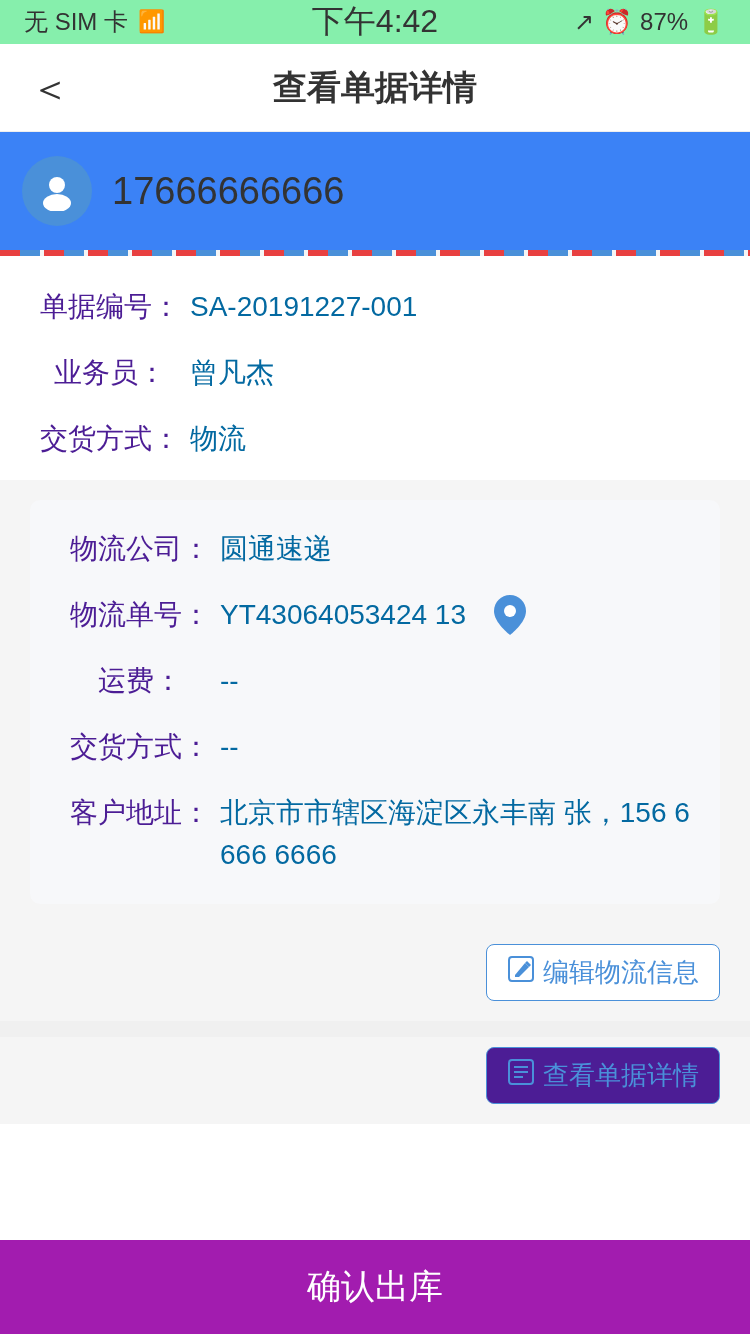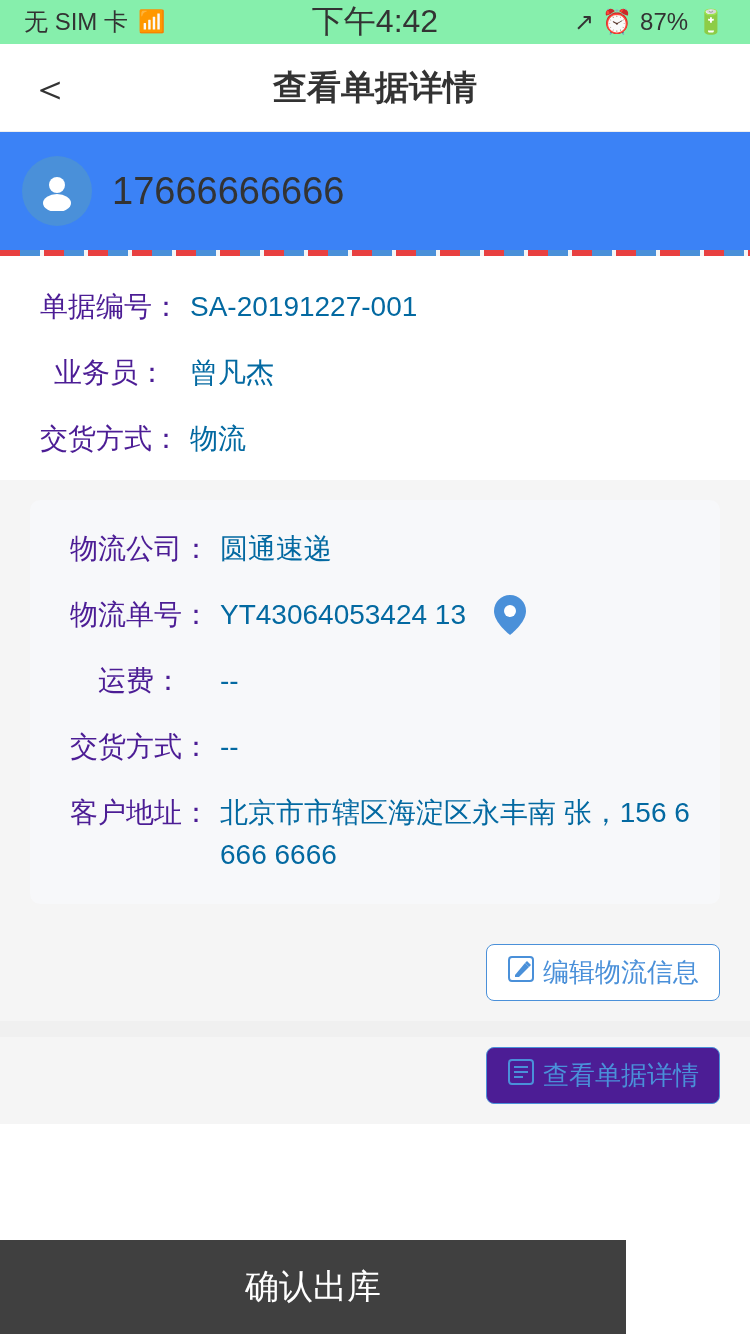--- a/index.html
+++ b/index.html
@@ -196,22 +196,22 @@
     .bottom-space {
       background: #fff;
       height: 260px;
     }
 
     
     .confirm-btn-container {
       position: fixed;
       bottom: 0;
       left: 0;
-      width: 626px;
-      background: #404040;
+      width: 750px;
+      background: #a21caf;
       padding: 24px 30px;
       text-align: center;
     }
     .confirm-btn {
       color: #fff;
       font-size: 34px;
       font-weight: 500;
       cursor: pointer;
     }
 

